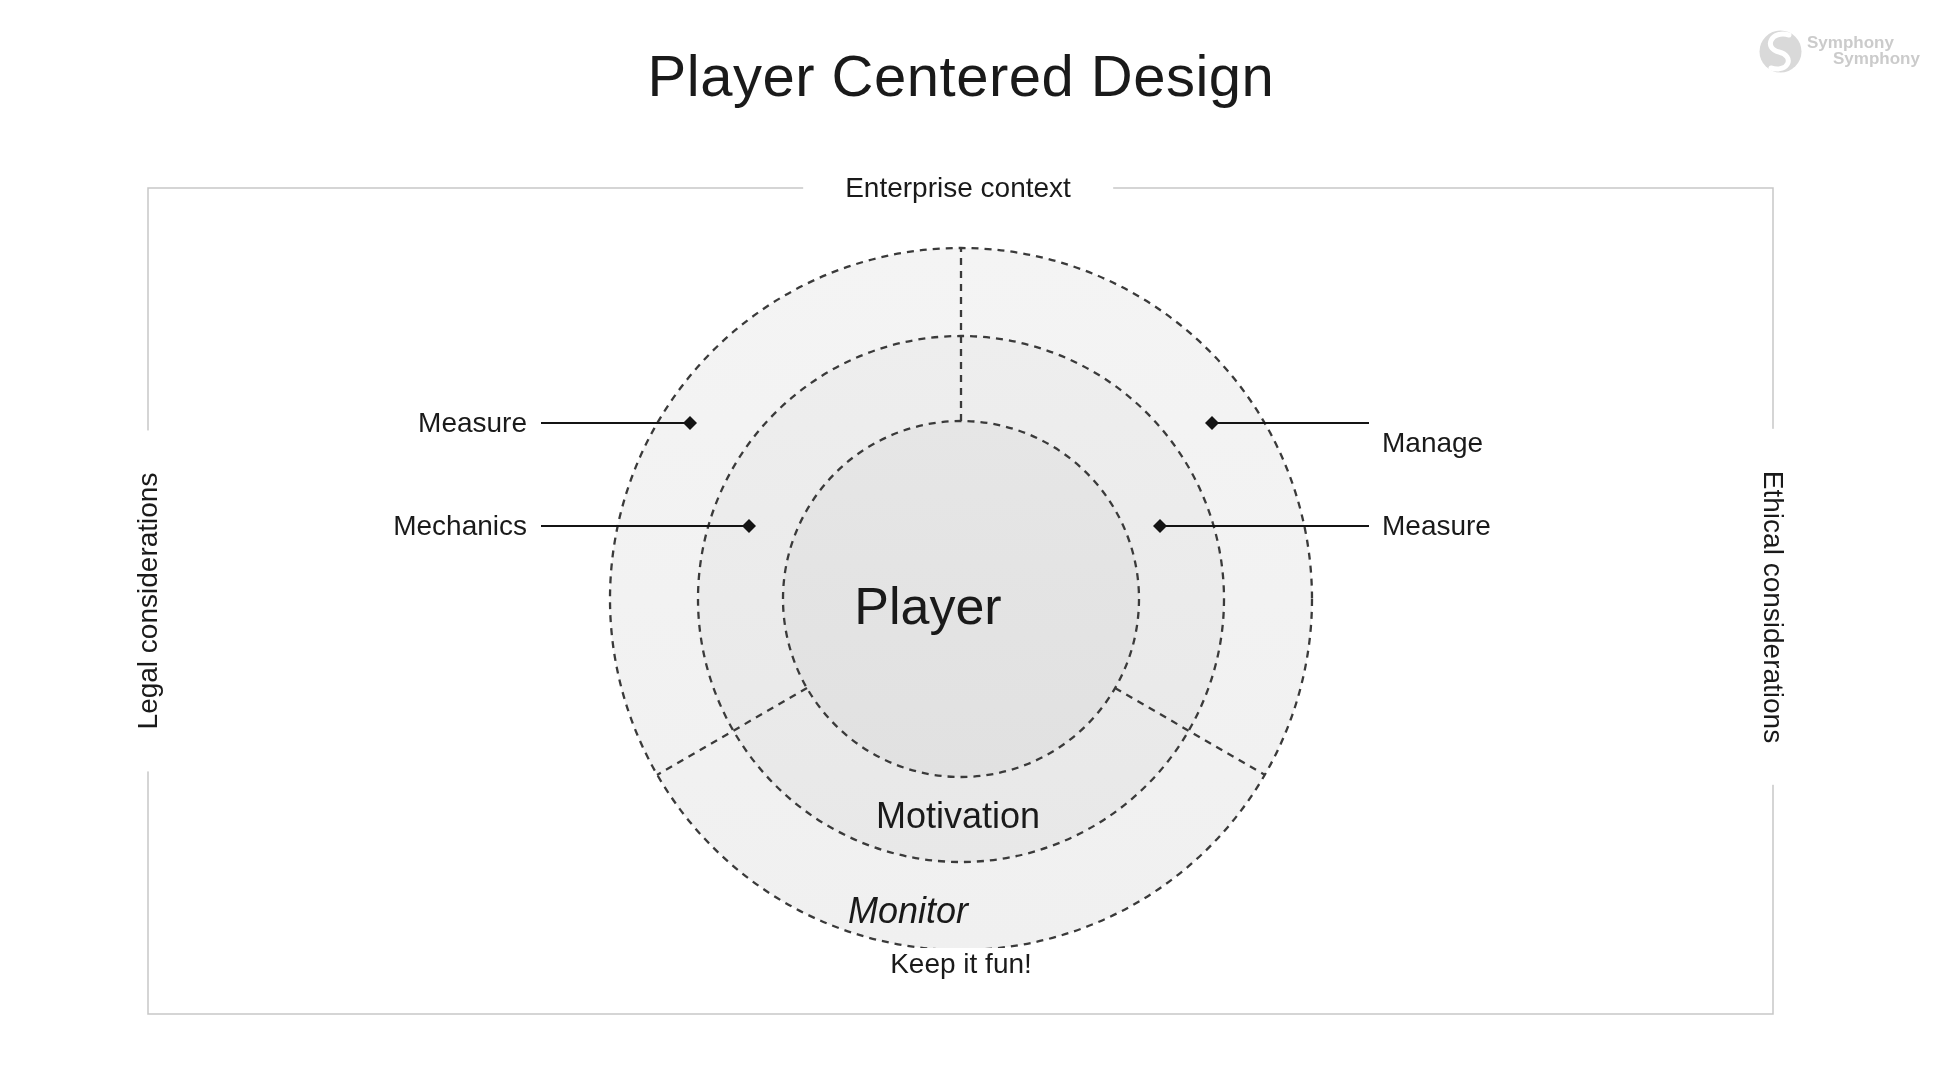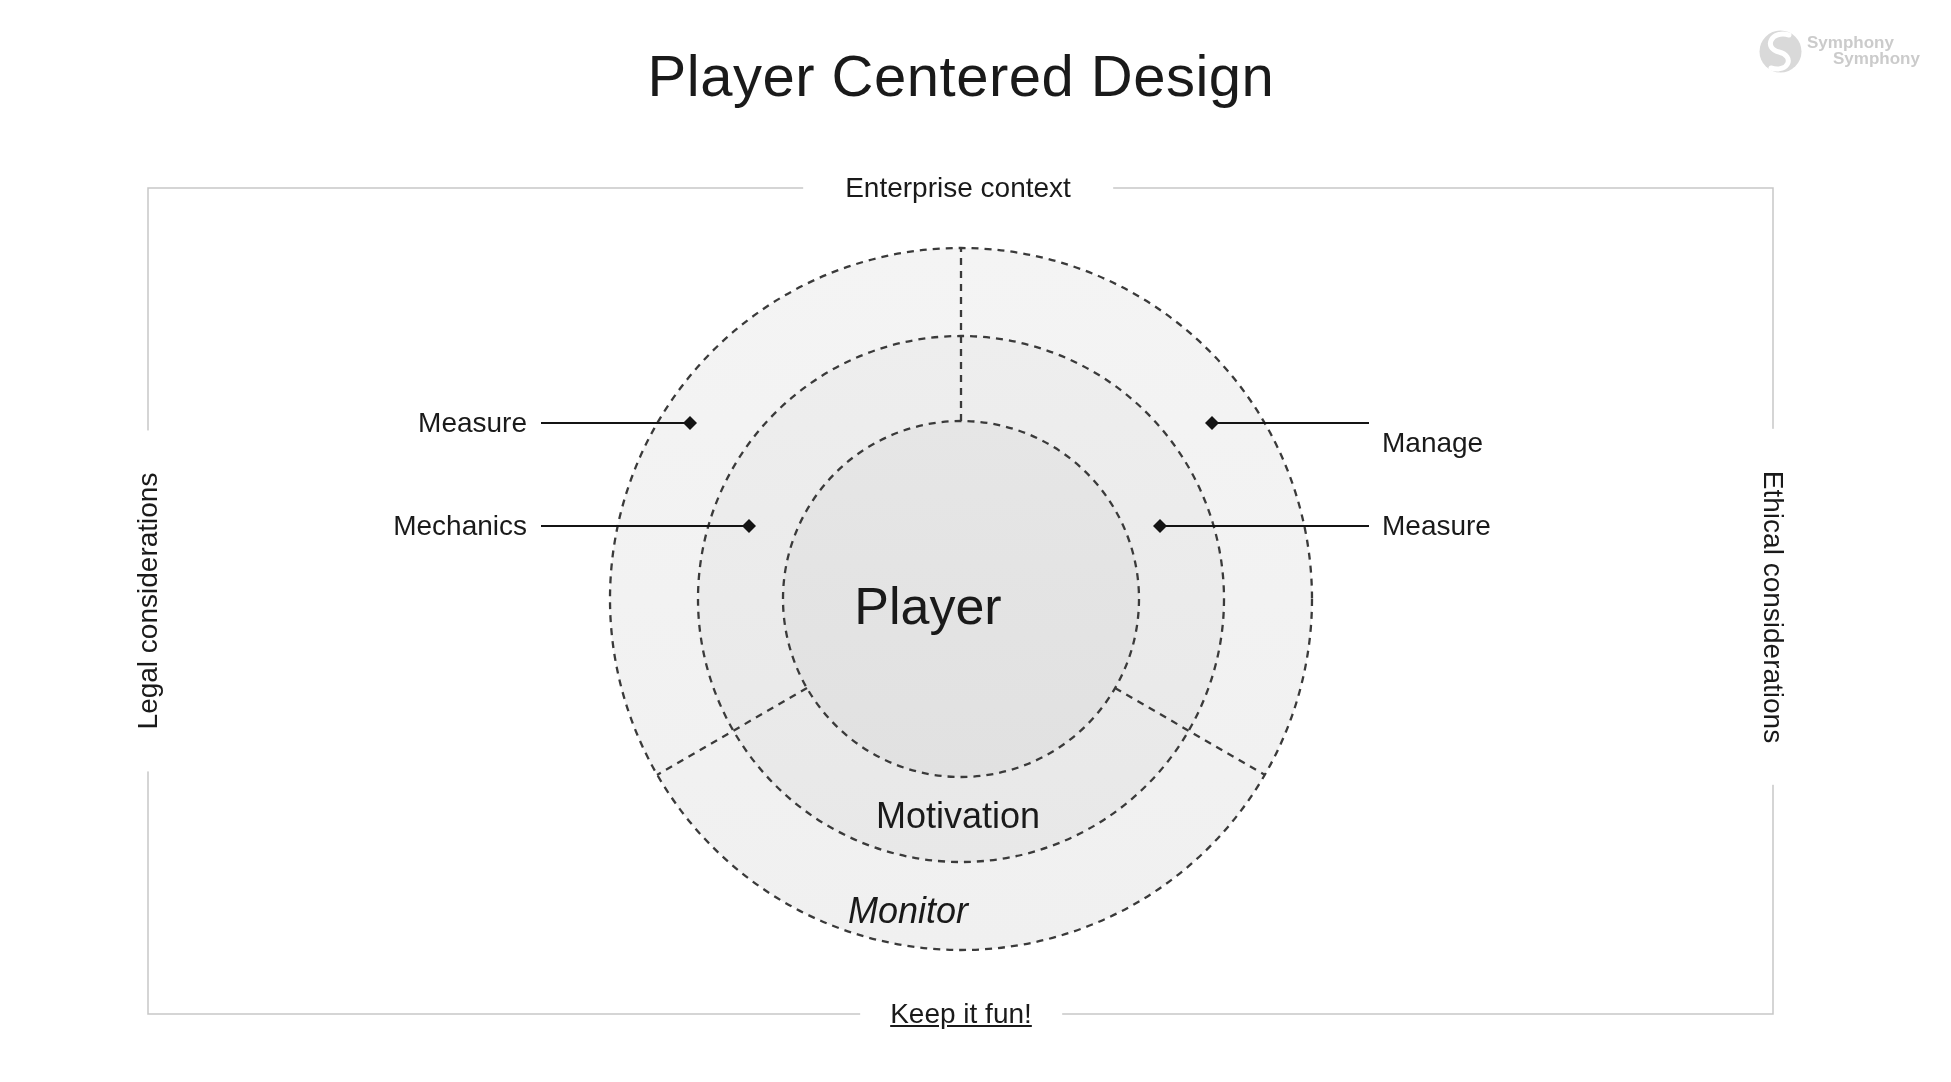--- a/index.html
+++ b/index.html
@@ -19,21 +19,21 @@
     font-size:58px;font-weight:500;letter-spacing:.5px;
     white-space:nowrap;
   }
   .frame-label{
     background:#ffffff;
     font-size:28px;
     white-space:nowrap;
     z-index:5;
   }
   .frame-label.top{left:958px;top:188px;transform:translate(-50%,-50%);padding:0 42px;}
-  .frame-label.bottom{left:961px;top:1014px;transform:translate(-50%,-50%);padding:0 30px;text-decoration:underline;}
+  .frame-label.bottom{left:961px;top:964px;transform:translate(-50%,-50%);padding:0 30px;}
   .frame-label.left{left:148px;top:601px;transform:translate(-50%,-50%) rotate(-90deg);padding:0 42px;}
   .frame-label.right{left:1773px;top:607px;transform:translate(-50%,-50%) rotate(90deg);padding:0 42px;}
   .callout{
     font-size:28px;white-space:nowrap;z-index:4;
   }
   .callout.measure{right:1424px;top:423px;transform:translateY(-50%);}
   .callout.mechanics{right:1424px;top:526px;transform:translateY(-50%);}
   .callout.manage{left:1382px;top:423px;transform:translateY(-50%);margin-top:20px;}
   .callout.mission{left:1382px;top:526px;transform:translateY(-50%);}
   .ring-label{

